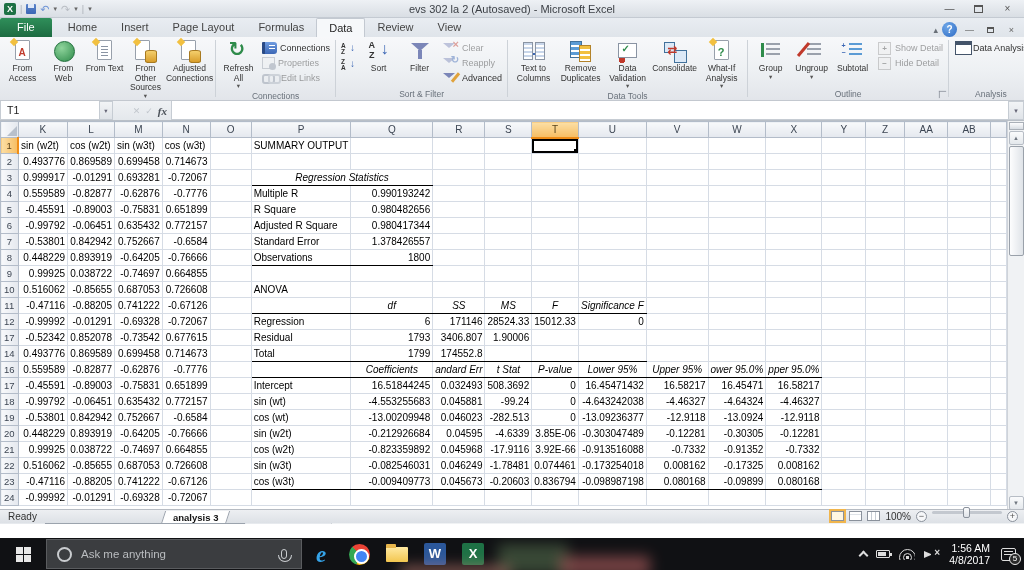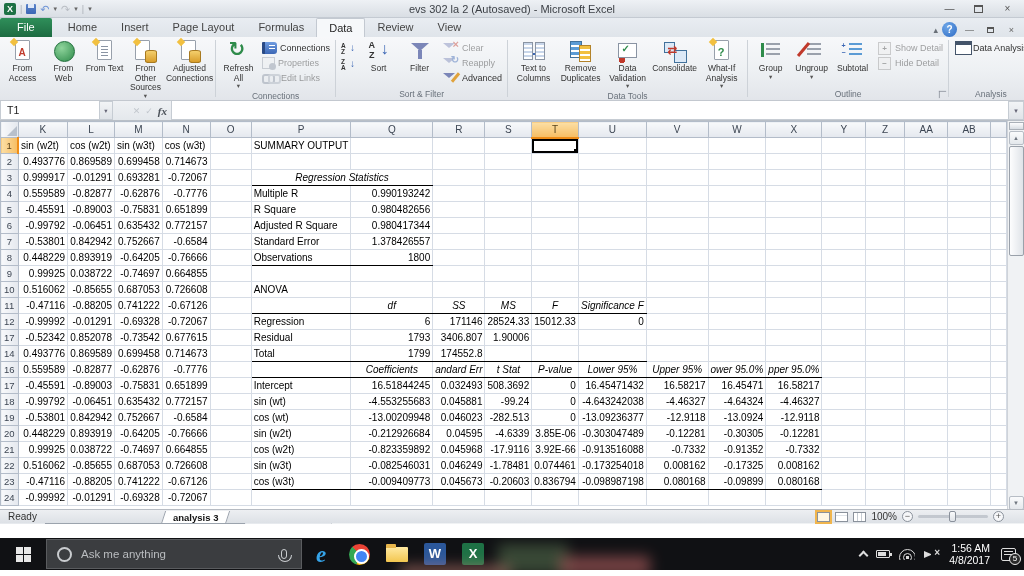--- a/index.html
+++ b/index.html
@@ -149,21 +149,21 @@
   #tabsplit{width:6px;background:linear-gradient(#fdfdfe,#d8dde3);border:1px solid #aab0b8;margin:1px 2px}
   #hscroll{display:flex;align-items:stretch;flex:1;background:#f0f2f4;border-left:1px solid #cfd3d9}
   .harrow{width:14px;display:flex;align-items:center;justify-content:center;color:#707780;font-size:6px;background:linear-gradient(#fafbfc,#e4e8ec);border:1px solid #b7bdc5;border-radius:2px;margin:1px}
   #htrack{flex:1;position:relative;margin:1px 0}
   #hthumb{position:absolute;left:37%;width:60%;top:0;bottom:0;background:linear-gradient(#fdfdfe,#dfe3e8);border:1px solid #9aa1aa;border-radius:2px}
   #hsplit{width:6px;background:linear-gradient(#fdfdfe,#d8dde3);border:1px solid #aab0b8;margin:1px 2px 1px 0}
 
   
   #statusbar{left:0;top:509px;width:1024px;height:14px;background:linear-gradient(#edeff2,#dde1e6);border-top:1px solid #b6bbc2;display:flex;align-items:center;font-size:10px;color:#333}
   #statusbar .ready{padding-left:8px}
-  #statusright{margin-left:auto;display:flex;align-items:center;gap:5px;padding-right:20px}
+  #statusright{margin-left:auto;display:flex;align-items:flex-start;gap:5px;padding-right:6px}
   .viewico{width:13px;height:10px;border:1px solid #8a919b;background:#fdfdfe;display:inline-block}
   .viewico.sel{outline:2px solid #f0b54d;background:#fff7e3}
   .viewico.pl{background:linear-gradient(#fff 0 2px,#dfe3e8 2px 3px,#fff 3px)}
   .viewico.pb{background:repeating-linear-gradient(90deg,#fff 0 3px,#c6ccd3 3px 4px)}
   .zoombtn{width:11px;height:11px;border-radius:50%;border:1px solid #8a919b;color:#555;font-size:9px;line-height:9px;text-align:center;background:#f6f7f9}
   #zoomslider{width:70px;height:3px;background:#c3c8cf;border-radius:2px;position:relative}
   #zoomknob{position:absolute;left:31px;top:-4px;width:7px;height:11px;background:linear-gradient(#fafbfc,#dfe3e8);border:1px solid #8a919b;border-radius:2px}
 
   
   #taskbar{left:0;top:538px;width:1024px;height:32px;background:#101114;display:flex;align-items:center;overflow:hidden}

